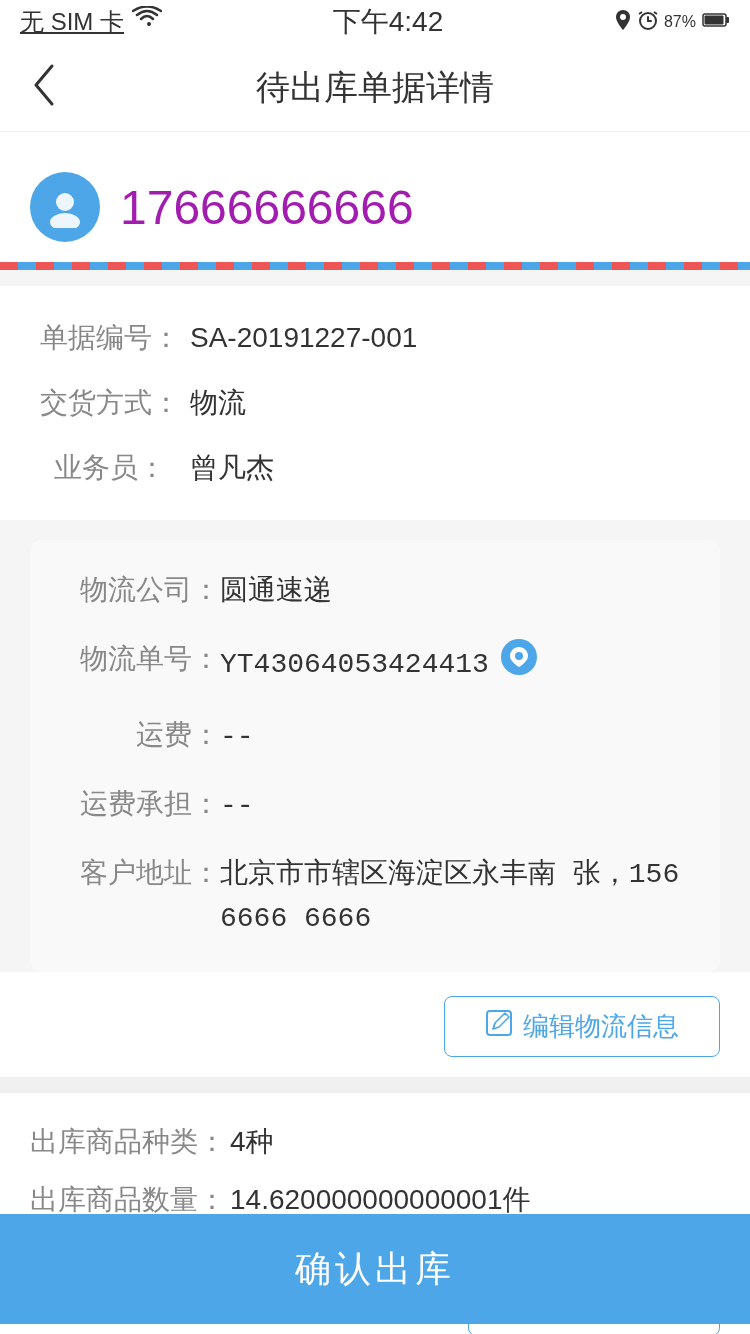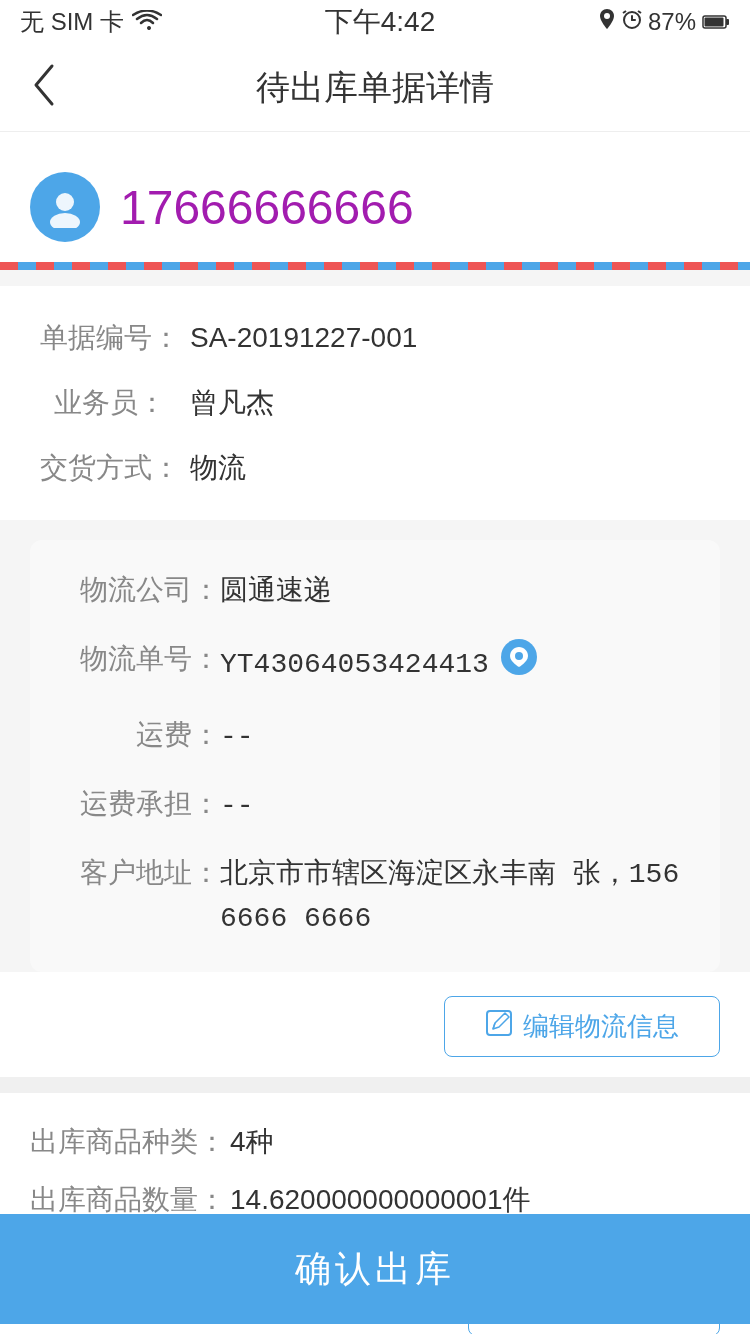--- a/index.html
+++ b/index.html
@@ -19,23 +19,23 @@
       width: 100%;
       height: 44px;
       background: #fff;
       display: flex;
       align-items: center;
       justify-content: space-between;
       padding: 0 20px;
       font-size: 24px;
       color: #333;
     }
-    .status-left { display: flex; align-items: flex-end; gap: 8px; }
+    .status-left { display: flex; align-items: flex-start; gap: 8px; text-decoration: underline; }
     .status-center { font-size: 28px; font-weight: 500; }
-    .status-right { display: flex; align-items: center; gap: 6px; font-size: 24px; }
+    .status-right { display: flex; align-items: center; gap: 6px; font-size: 16px; }
 
     
     .nav-bar {
       width: 100%;
       height: 88px;
       background: #fff;
       display: flex;
       align-items: center;
       padding: 0 30px;
       position: relative;
@@ -314,26 +314,26 @@
   </div>
 
   <div class="dashed-divider"></div>
 
   <div class="info-section">
     <div class="info-row">
       <span class="info-label">单据编号：</span>
       <span class="info-value">SA-20191227-001</span>
     </div>
     <div class="info-row">
+      <span class="info-label">交货方式：</span>
+      <span class="info-value">物流</span>
+    </div>
+    <div class="info-row">
       <span class="info-label">业务员：</span>
       <span class="info-value">曾凡杰</span>
-    </div>
-    <div class="info-row">
-      <span class="info-label">交货方式：</span>
-      <span class="info-value">物流</span>
     </div>
   </div>
 
   <div class="logistics-card">
     <div class="logistics-row">
       <span class="logistics-label">物流公司：</span>
       <span class="logistics-value">圆通速递</span>
     </div>
     <div class="logistics-row">
       <span class="logistics-label">物流单号：</span>

